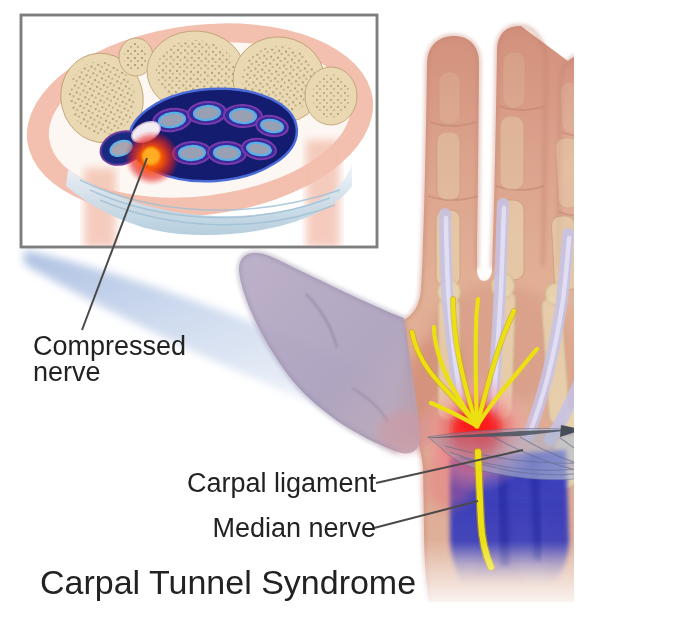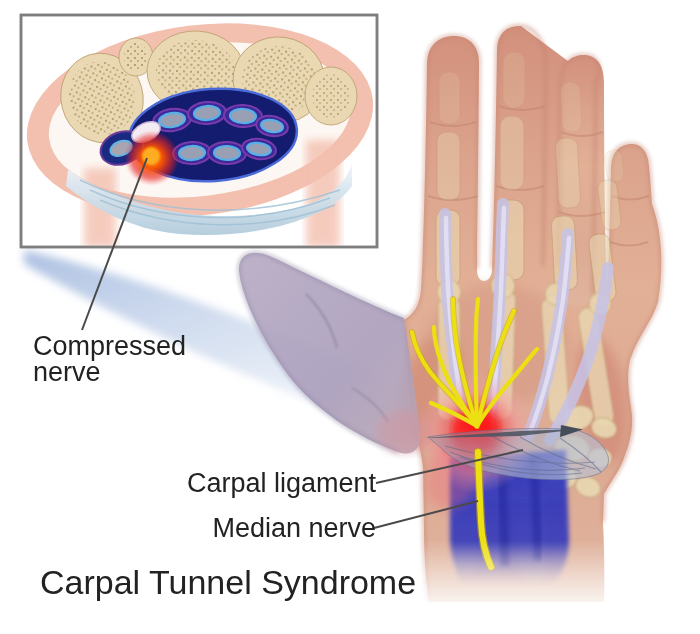--- a/index.html
+++ b/index.html
@@ -1,16 +1,16 @@
 <!DOCTYPE html>
 <html style="--text_color: #222222; --leader_color: #4a4a4a; --inset_border: #7e7e7e; --nerve_yellow: #ecdf12; --inflammation_red: #ee2e2e; --tunnel_blue: #2b33bd; --ligament_gray: #8c99b5; --skin_tone: #dfa791; --bone_tan: #e9d8b2; --tendon_lavender: #c6c2e8; --wedge_blue: #bccde8;"><head>
 <meta charset="utf-8">
 <style>
   html,body{margin:0;padding:0;background:#ffffff;}
-  .stage{position:relative;width:700px;height:634px;background:#ffffff;overflow:hidden;}
+  .stage{position:relative;width:574px;height:634px;background:#ffffff;overflow:hidden;}
   svg{display:block;}
   .fig-label{font-family:"Liberation Sans",sans-serif;font-size:27px;fill:var(--text_color,#222);}
   .fig-title{font-family:"Liberation Sans",sans-serif;font-size:34px;fill:var(--text_color,#222);}
   .leader{stroke:var(--leader_color,#4a4a4a);stroke-width:2;fill:none;}
   .inset-frame{fill:#ffffff;stroke:var(--inset_border,#7e7e7e);stroke-width:2.5;}
   .nerve{stroke:var(--nerve_yellow,#ecdf12);fill:none;stroke-linecap:round;}
   .nerve-under{stroke:#c9a40c;fill:none;stroke-linecap:round;opacity:.55;}
   .bone{fill:var(--bone_tan,#e9d8b2);stroke:#b3945f;stroke-width:.7;}
   .tendon{stroke:var(--tendon_lavender,#c6c2e8);fill:none;stroke-linecap:round;opacity:.85;}
   .tendon-hl{stroke:#e6e4f6;fill:none;stroke-linecap:round;opacity:.8;}

